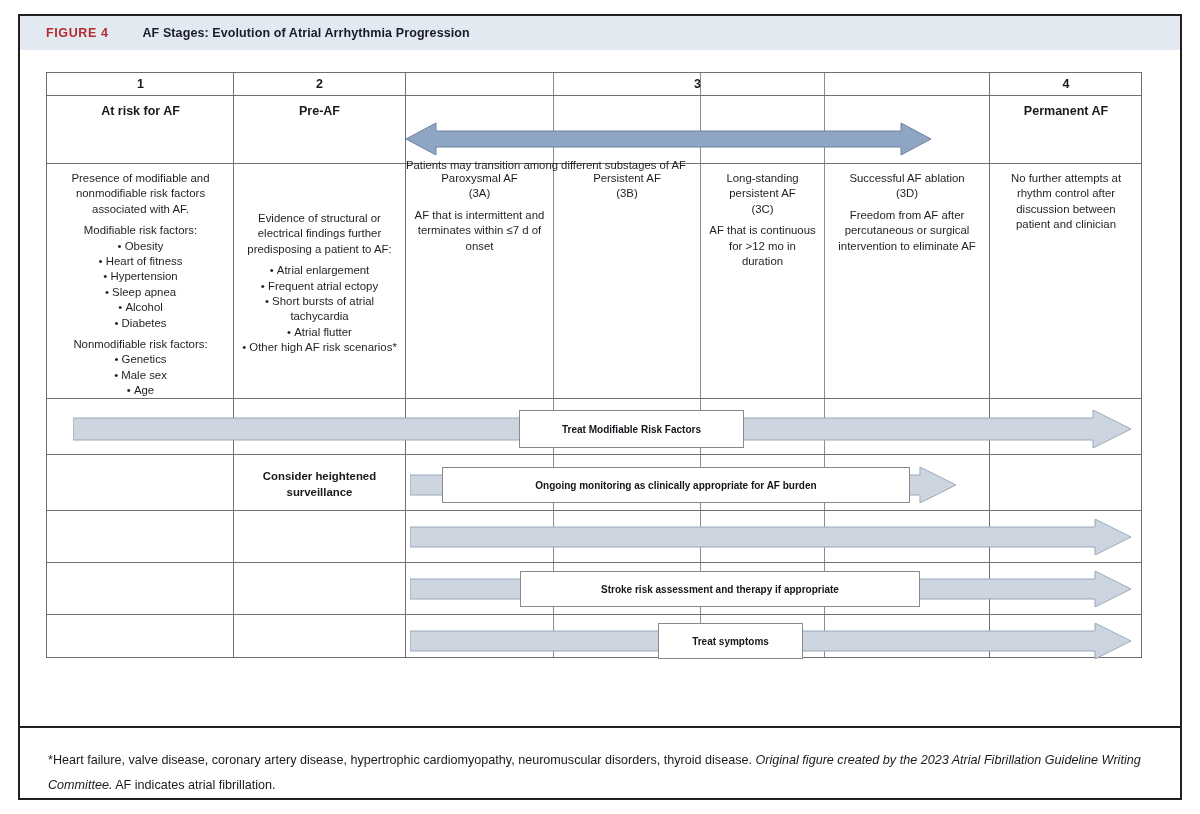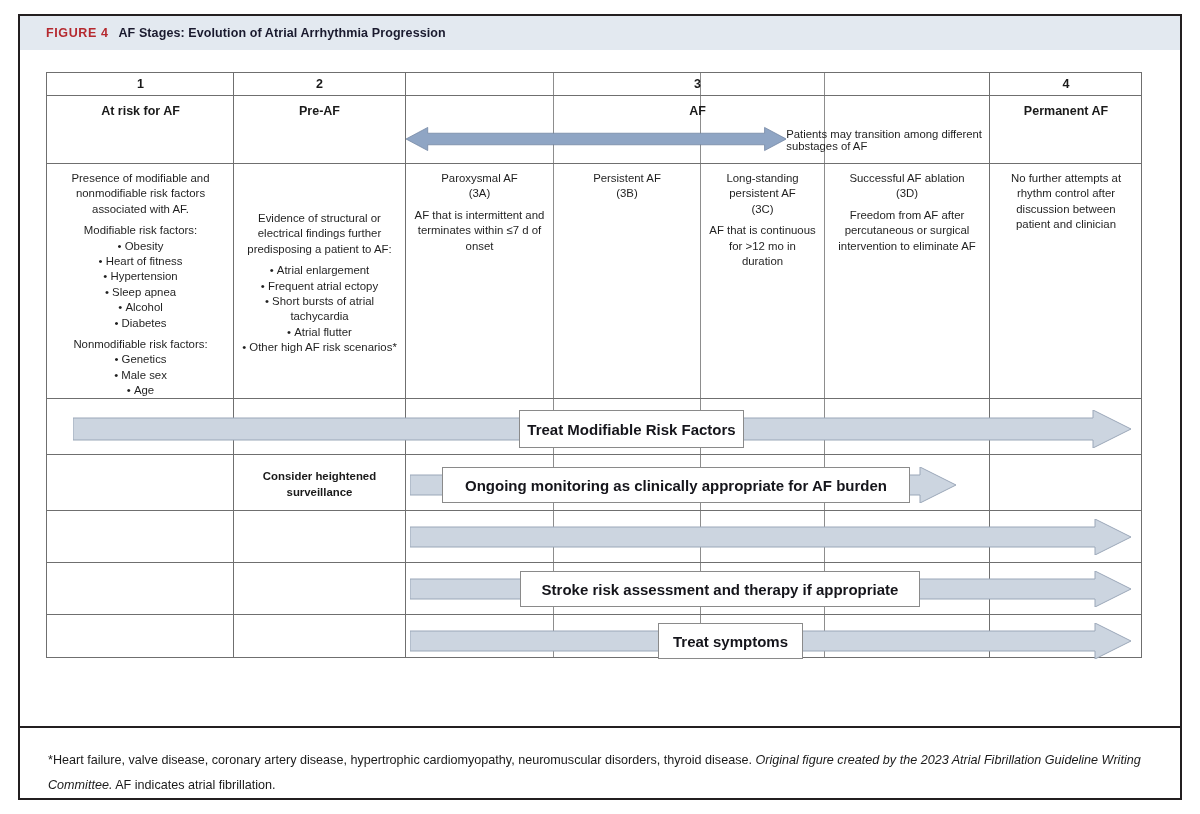--- a/index.html
+++ b/index.html
@@ -22,20 +22,21 @@
     position: relative;
   }
   
   .fig-header {
     height: 34px;
     background: #e3e9f0;
     display: flex; align-items: center;
     padding-left: 26px;
     flex: 0 0 34px;
     border-bottom: 1px solid #e3e9f0;
+    gap: 24px;
   }
   .fig-label {
     color: #b5292f;
     font-weight: bold;
     font-size: 12.5px;
     letter-spacing: .6px;
     margin-right: 10px;
   }
   .fig-title {
     color: #1a1a2e;
@@ -84,38 +85,38 @@
   }
   .body-text p { margin: 0; }
   .body-text .gap { height: 6px; }
   ul.bul { list-style: none; margin: 0; padding: 0; }
   ul.bul li { position: relative; }
   ul.bul li::before { content: "\2022\00a0"; }
 
   
   .dbl-arrow-wrap {
     position: absolute;
-    display: flex; flex-direction: row; align-items: center;
+    display: flex; flex-direction: column; align-items: flex-start;
   }
   .dbl-arrow { display: block; }
   .dbl-caption {
     font-size: 11.3px;
     color: #1f1f1f;
     margin-top: 2px;
   }
 
   
   .arrow-row { position: absolute; }
   .arrow-svg { display: block; position: absolute; top: 0; left: 0; }
   .arrow-label {
     position: absolute;
     background: #ffffff;
     border: 1px solid #8a8a8a;
     font-weight: bold;
-    font-size: 15px;
+    font-size: 10px;
     color: #15151b;
     display: flex; align-items: center; justify-content: center;
     white-space: nowrap;
     box-shadow: 0 0 0 0 rgba(0,0,0,0);
   }
   .consider-cell {
     position: absolute;
     font-weight: bold;
     font-size: 11.4px;
     line-height: 16px;
@@ -167,21 +168,20 @@
         <div class="hrule" style="top:489px;"></div>
         <div class="hrule" style="top:541px;"></div>
 
         <div class="cell num-row" style="left:1px; top:4px; width:185px;">1</div>
         <div class="cell num-row" style="left:187px; top:4px; width:171px;">2</div>
         <div class="cell num-row" style="left:359px; top:4px; width:583px;">3</div>
         <div class="cell num-row" style="left:943px; top:4px; width:152px;">4</div>
 
         <div class="cell stage-name" style="left:1px; top:31px; width:185px;">At risk for AF</div>
         <div class="cell stage-name" style="left:187px; top:31px; width:171px;">Pre-AF</div>
-        <div class="cell stage-name" style="left:359px; top:31px; width:583px;">AF</div>
         <div class="cell stage-name" style="left:943px; top:31px; width:152px;">Permanent AF</div>
 
         <div class="dbl-arrow-wrap" style="left:359px; top:48px; width:583px;">
           <svg class="dbl-arrow" width="525" height="36" viewBox="0 0 525 36">
             <polygon points="0,18 30,2 30,10 495,10 495,2 525,18 495,34 495,26 30,26 30,34" fill="#8fa5c4" stroke="#6f82a0" stroke-width="1"></polygon>
           </svg>
           <div class="dbl-caption">Patients may transition among different substages of AF</div>
         </div>
 
         <div class="cell body-text" style="left:1px; top:98px; width:185px; padding:0 8px;">

